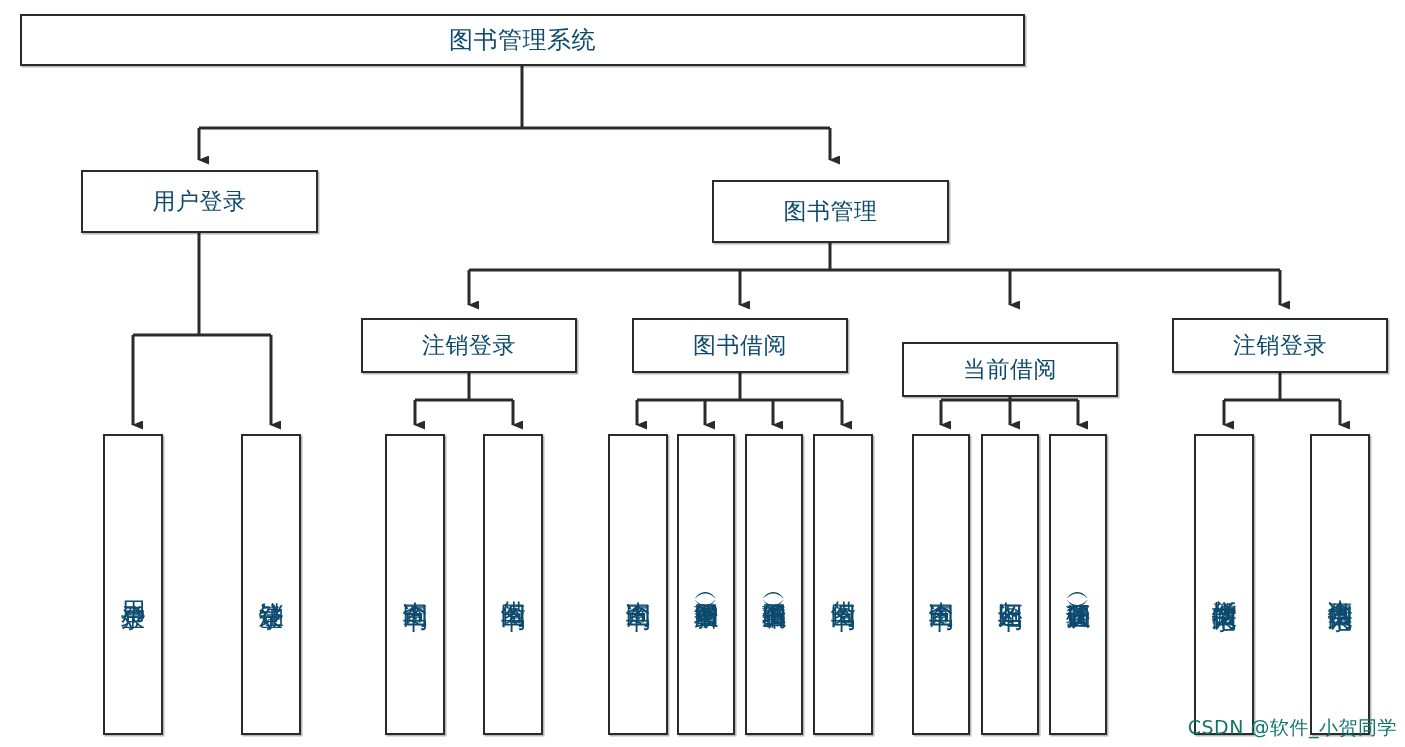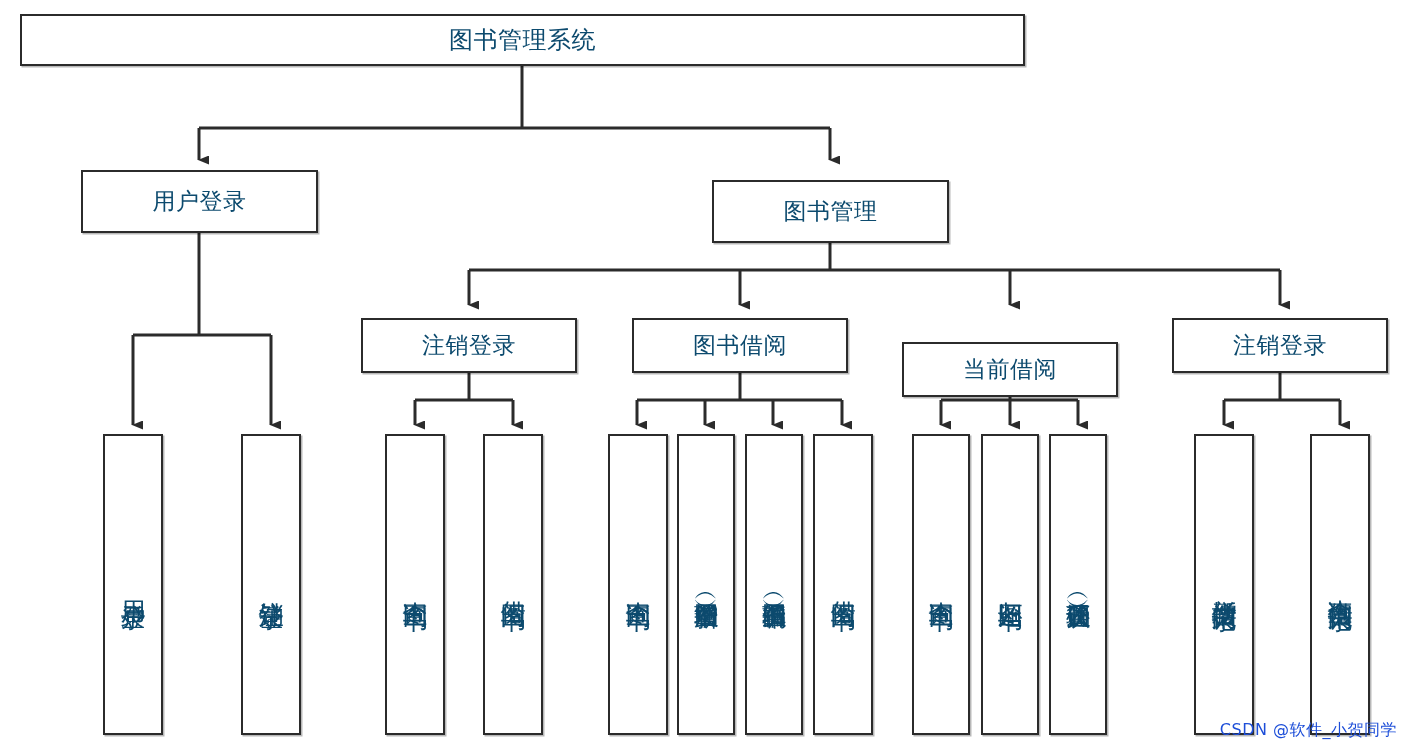--- a/index.html
+++ b/index.html
@@ -65,22 +65,22 @@
     white-space: nowrap;
   }
   .node.v.tight .label {
     font-size: 24px;
     letter-spacing: 0px;
   }
   #watermark {
     position: absolute;
     right: 8px;
     bottom: 6px;
-    font-size: 16px;
-    color: #1d4ed8;
+    font-size: 19px;
+    color: #0f766e;
     white-space: nowrap;
     letter-spacing: 0.5px;
     user-select: none;
   }
 </style>
 </head>
 <body>
 
 <div id="diagram-root">
 

